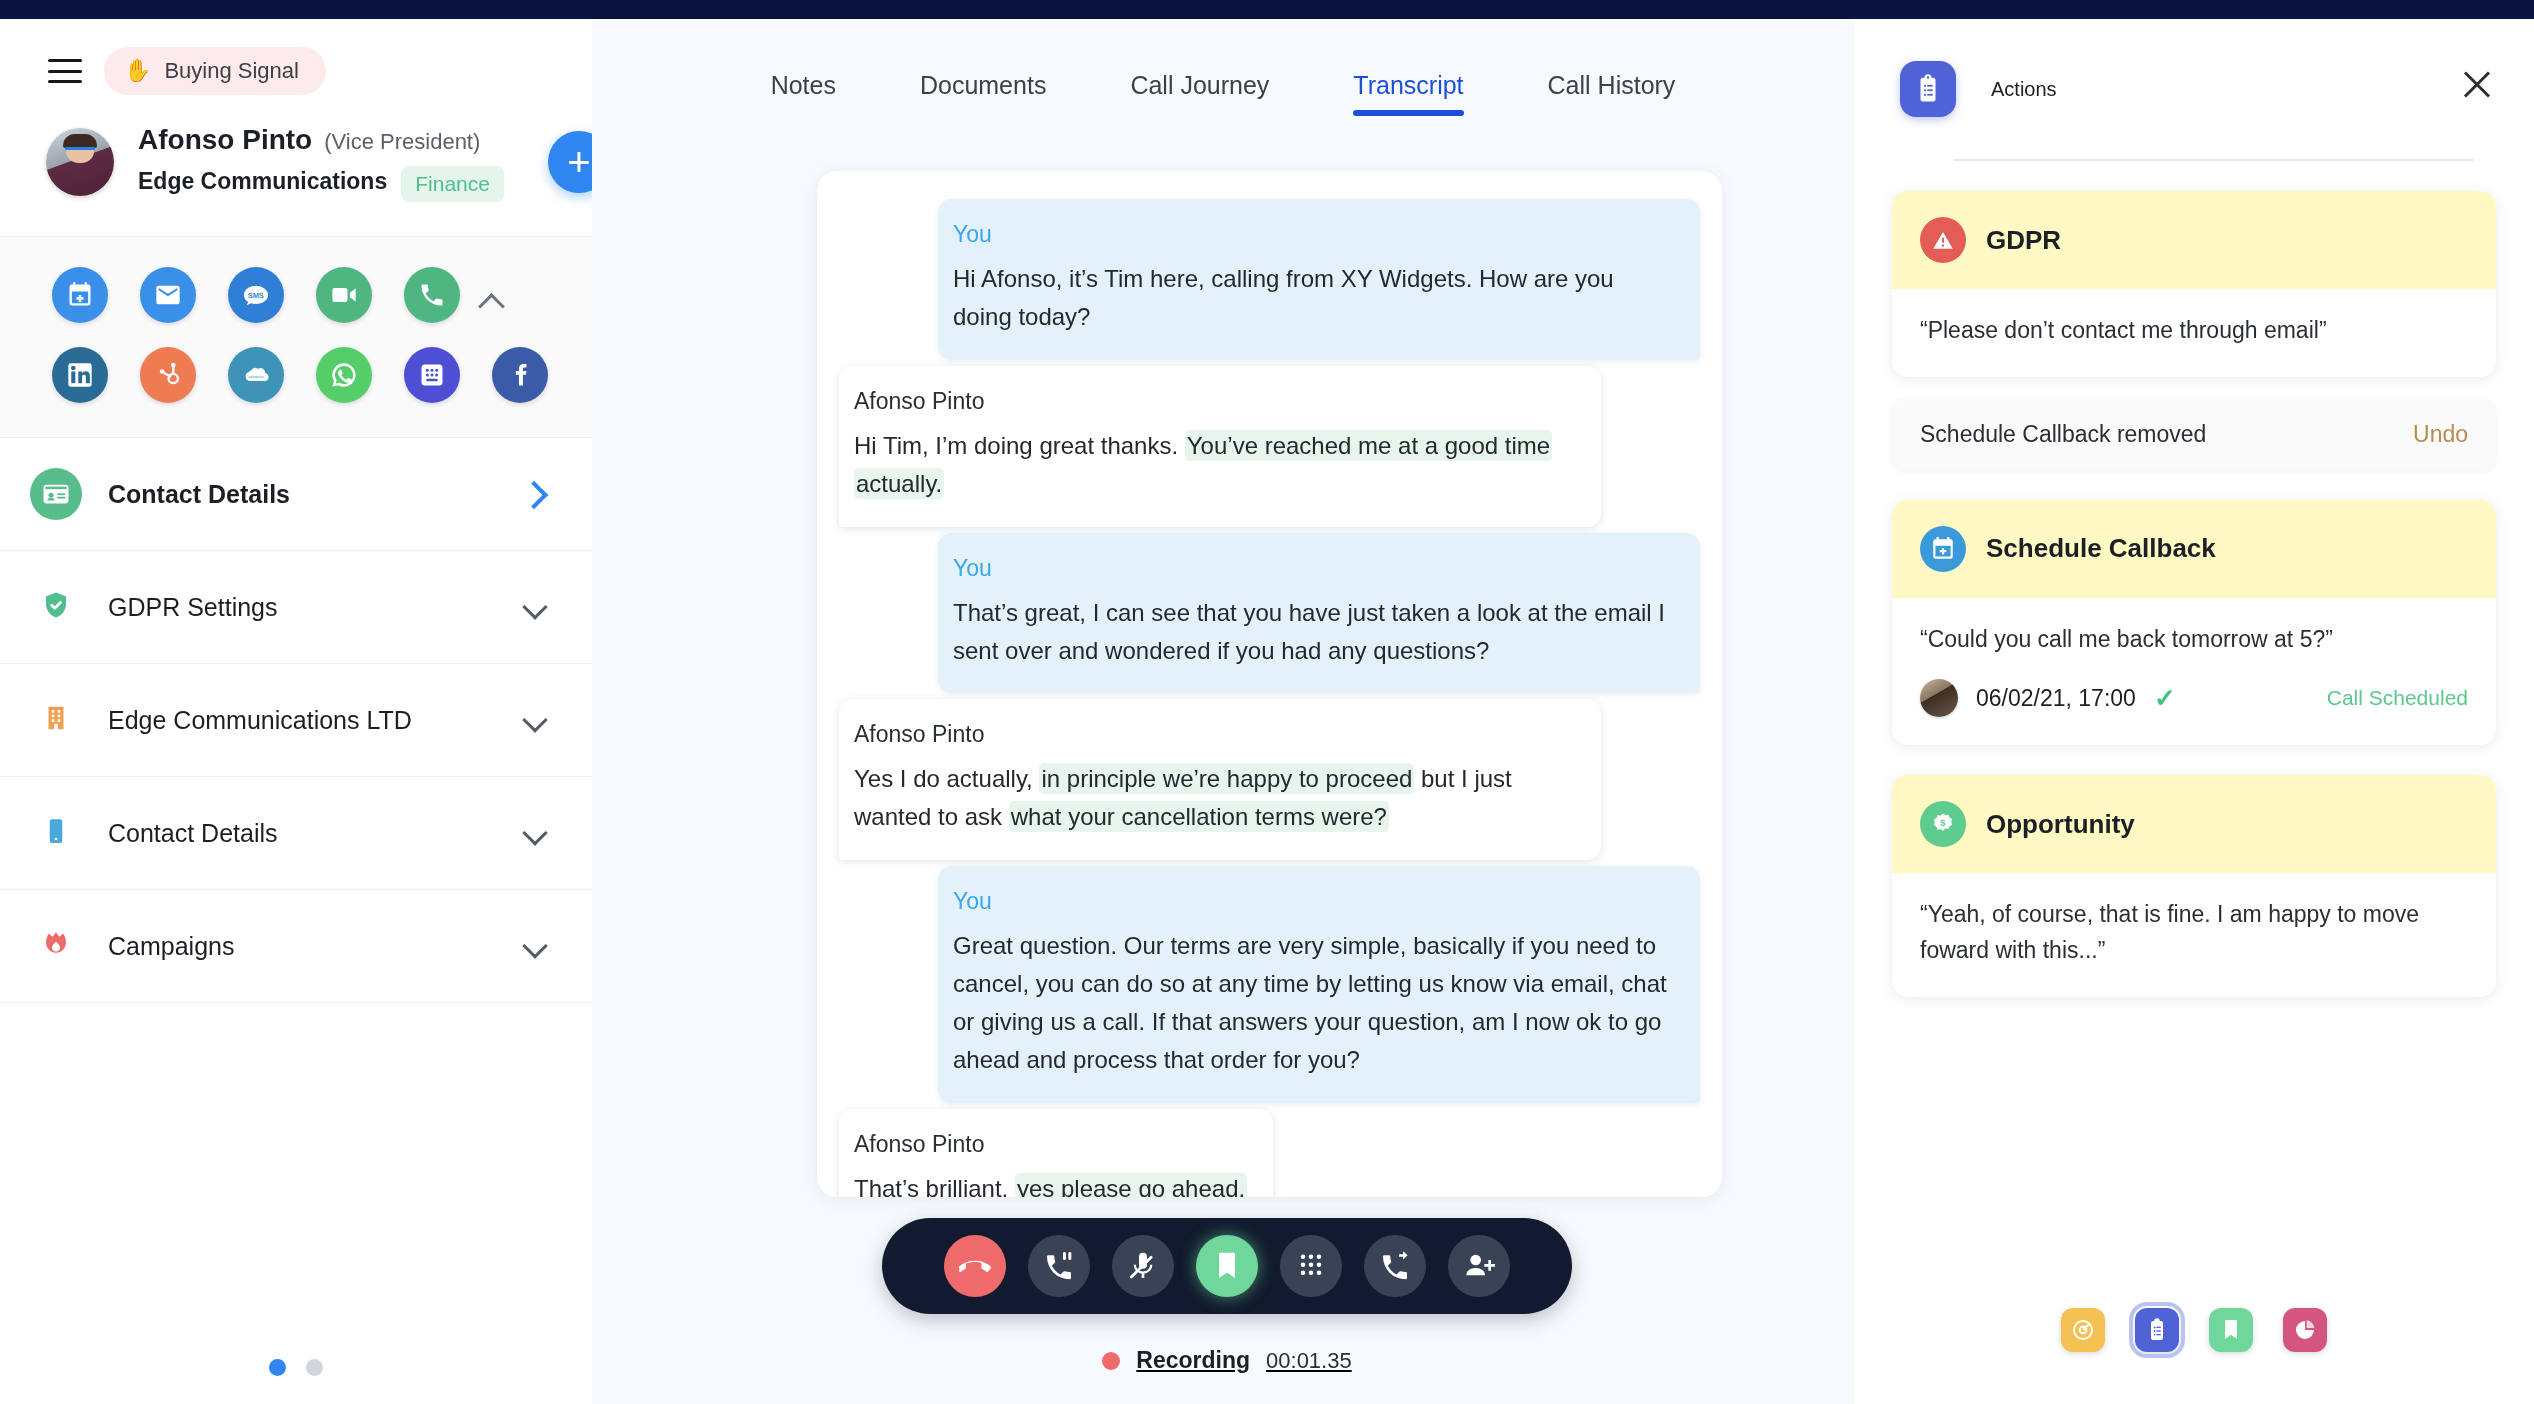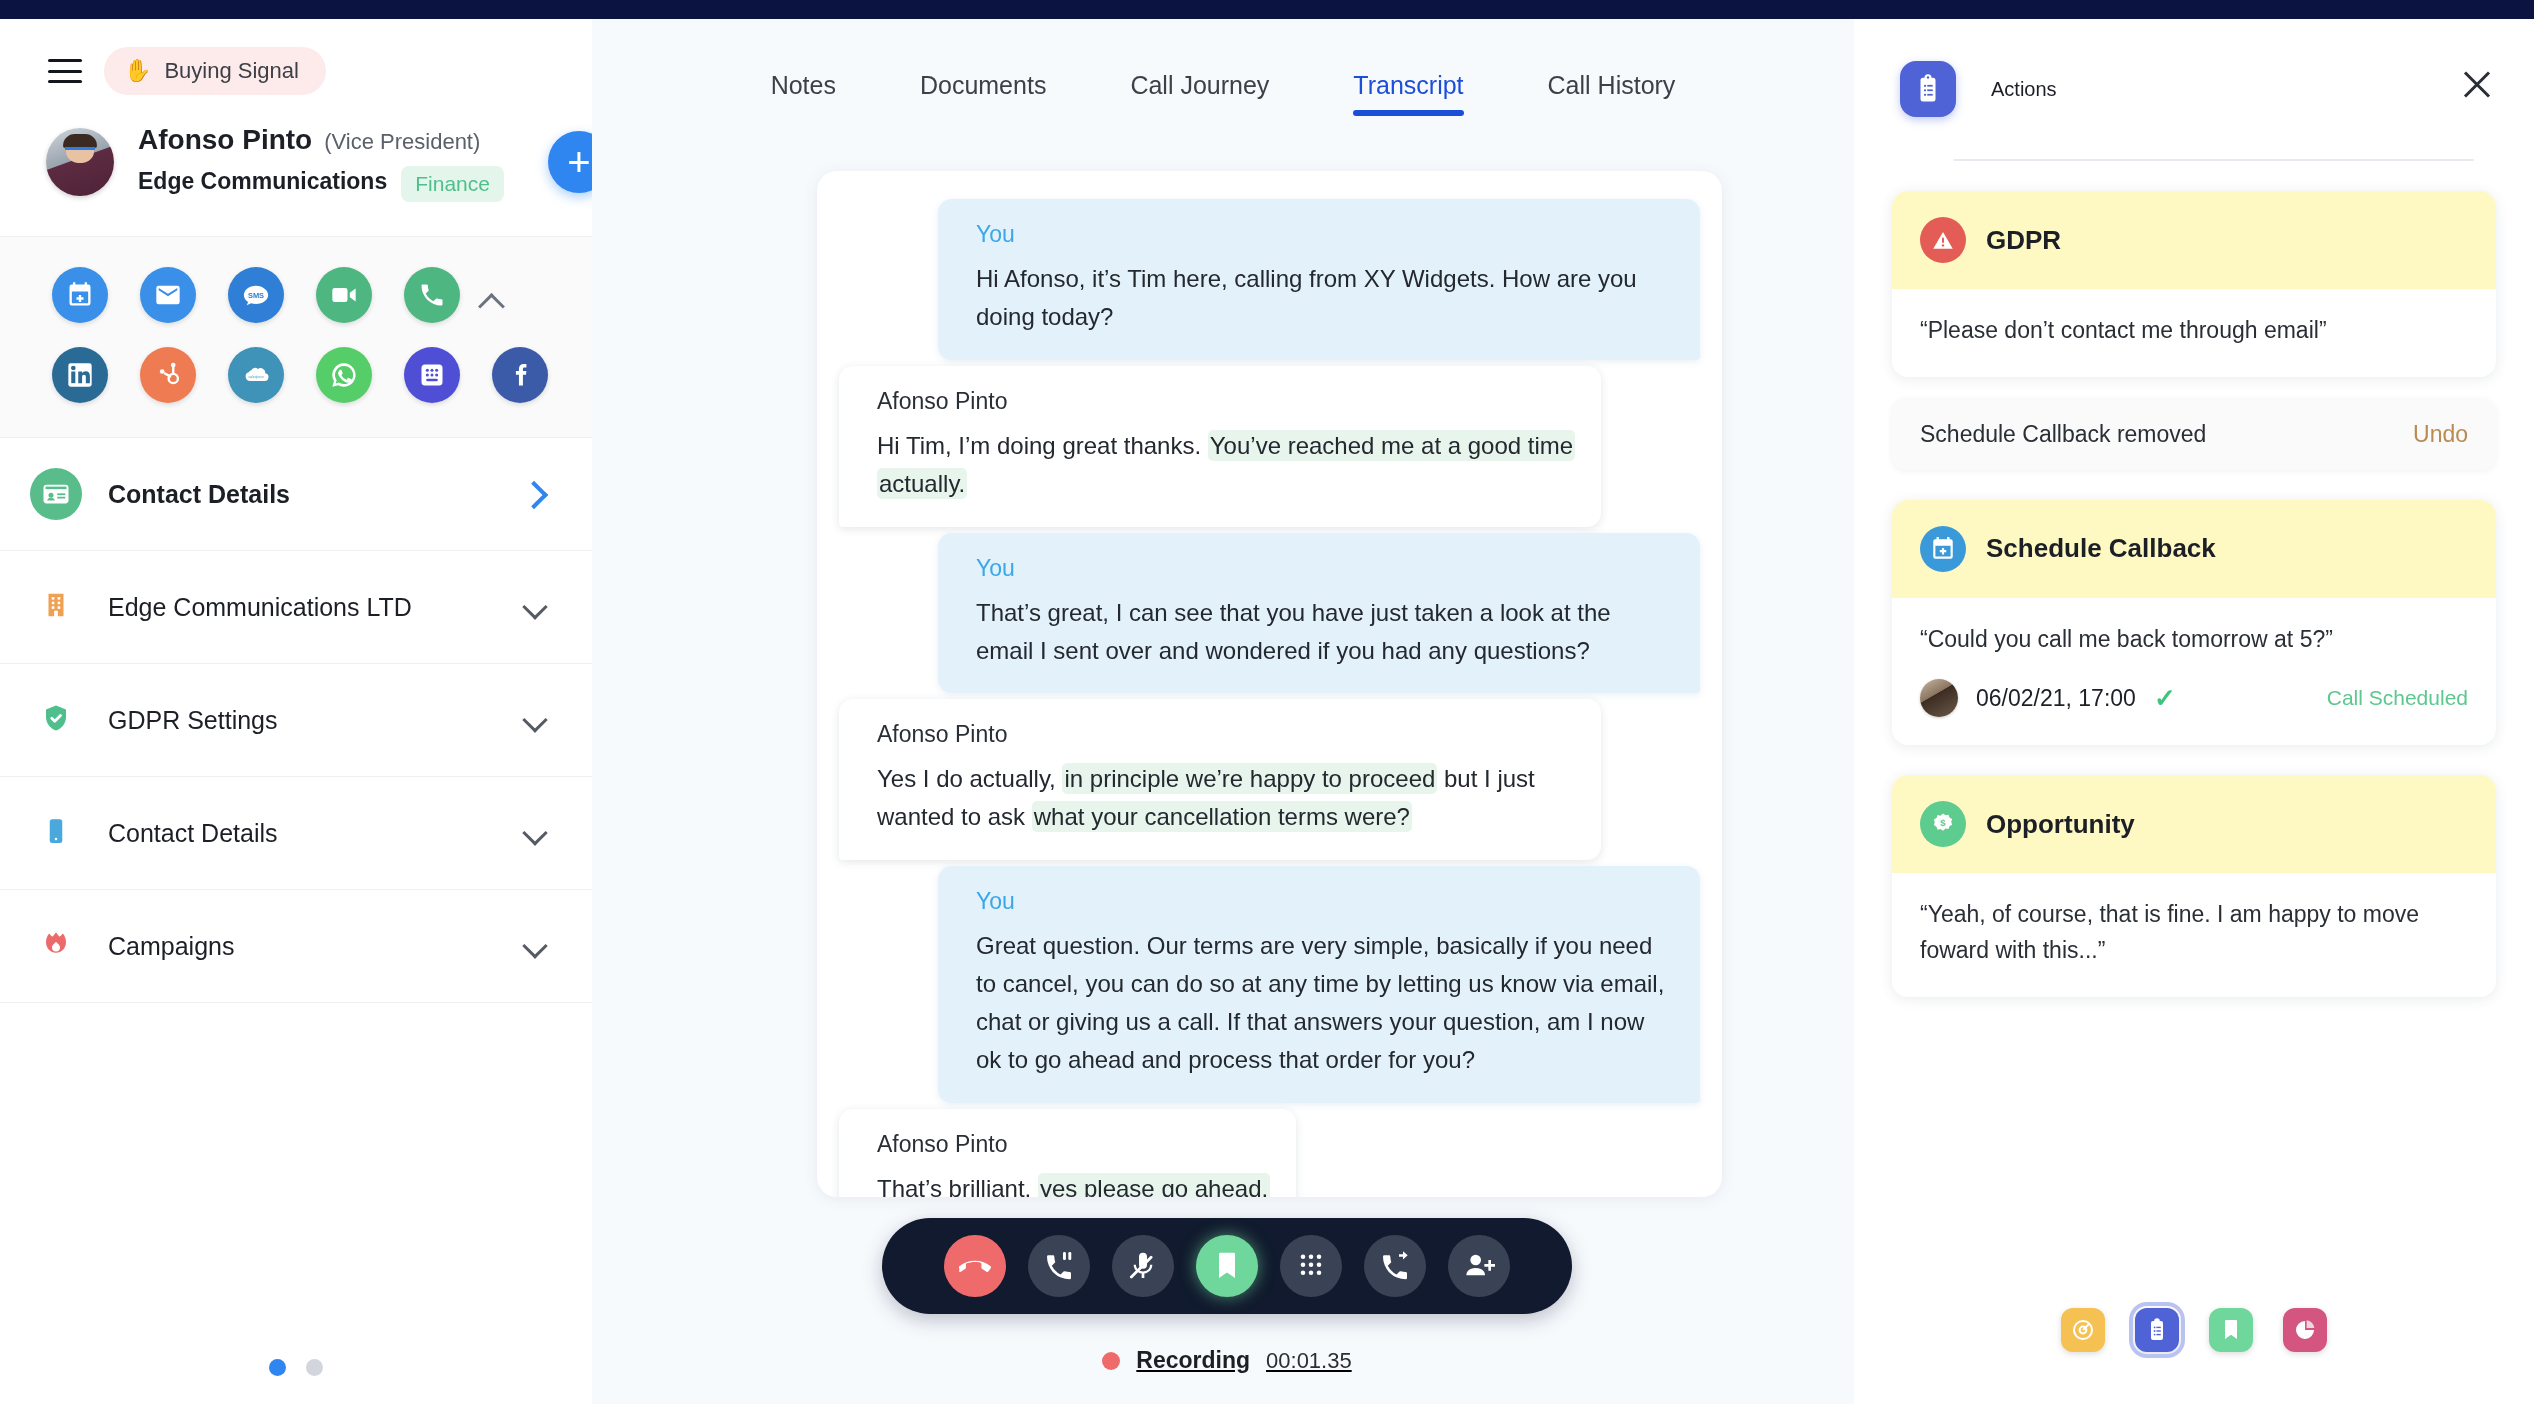--- a/index.html
+++ b/index.html
@@ -133,21 +133,21 @@
   }
 
   .transcript {
     position:absolute; top: 152px; left: 225px; width: 905px; height: 1026px;
     background:#fff; border-radius: 20px; box-shadow: 0 2px 16px rgba(30,50,80,.08);
     padding: 28px 0 0 0; overflow:hidden;
   }
   .msg { display:flex; margin-bottom: 6px; }
   .msg.you { justify-content:flex-end; padding-right: 22px; }
   .msg.them { justify-content:flex-start; padding-left: 22px; }
-  .bubble { max-width: 762px; padding: 22px 26px 24px 38px; }
+  .bubble { max-width: 762px; padding: 22px 26px 24px 15px; }
   .msg.you .bubble {
     background:#e3f1fb; border-radius: 14px 14px 4px 14px;
     box-shadow: 0 2px 7px rgba(40,80,130,.09);
   }
   .msg.them .bubble {
     background:#fff; border-radius: 14px 14px 14px 4px;
     box-shadow: 0 2px 9px rgba(40,60,90,.13);
   }
   .speaker { font-size: 23px; margin-bottom: 12px; }
   .msg.you .speaker { color:#3ba7e8; }
@@ -371,20 +371,33 @@
                 <rect x="3.6" y="6.1" width="16.8" height="2" fill="#58bd8b"></rect>
                 <circle cx="8" cy="13" r="2" fill="#58bd8b"></circle>
                 <path d="M5 17.2c0-1.5 1.4-2.3 3-2.3s3 .8 3 2.3H5z" fill="#58bd8b"></path>
                 <rect x="13" y="11.5" width="6.4" height="1.4" fill="#58bd8b"></rect>
                 <rect x="13" y="14.2" width="6.4" height="1.4" fill="#58bd8b"></rect>
               </svg>
           </span>
         </div>
         <span class="slabel">Contact Details</span>
         <span class="chev-right"></span>
+      </div>
+
+      <div class="srow">
+        <div class="sic">
+          <span class="ic-plain">
+            <svg viewBox="0 0 24 24">
+                <path d="M12 2l8 3.2v6c0 5-3.4 9.3-8 10.8-4.6-1.5-8-5.8-8-10.8v-6L12 2z" fill="#4fbf8b"></path>
+                <path d="M8.6 12.2l2.4 2.4 4.6-4.6" stroke="#fff" stroke-width="2.2" fill="none" stroke-linecap="round" stroke-linejoin="round"></path>
+              </svg>
+          </span>
+        </div>
+        <span class="slabel">GDPR Settings</span>
+        <span class="chev-down"></span>
       </div>
 
       <div class="srow">
         <div class="sic">
           <span class="ic-plain">
             <svg viewBox="0 0 24 24">
                 <path d="M6 3h12v18h-4.5v-4.5h-3V21H6V3z" fill="#f0a052"></path>
                 <g fill="#fff">
                   <rect x="8.6" y="5.6" width="2.1" height="2.1"></rect>
                   <rect x="13.3" y="5.6" width="2.1" height="2.1"></rect>
@@ -397,33 +410,20 @@
           </span>
         </div>
         <span class="slabel">Edge Communications LTD</span>
         <span class="chev-down"></span>
       </div>
 
       <div class="srow">
         <div class="sic">
           <span class="ic-plain">
             <svg viewBox="0 0 24 24">
-                <path d="M12 2l8 3.2v6c0 5-3.4 9.3-8 10.8-4.6-1.5-8-5.8-8-10.8v-6L12 2z" fill="#4fbf8b"></path>
-                <path d="M8.6 12.2l2.4 2.4 4.6-4.6" stroke="#fff" stroke-width="2.2" fill="none" stroke-linecap="round" stroke-linejoin="round"></path>
-              </svg>
-          </span>
-        </div>
-        <span class="slabel">GDPR Settings</span>
-        <span class="chev-down"></span>
-      </div>
-
-      <div class="srow">
-        <div class="sic">
-          <span class="ic-plain">
-            <svg viewBox="0 0 24 24">
                 <rect x="7" y="2.5" width="10" height="19" rx="2" fill="#4aa8dd"></rect>
                 <circle cx="12" cy="18.4" r="1" fill="#fff"></circle>
               </svg>
           </span>
         </div>
         <span class="slabel">Contact Details</span>
         <span class="chev-down"></span>
       </div>
 
       <div class="srow">

